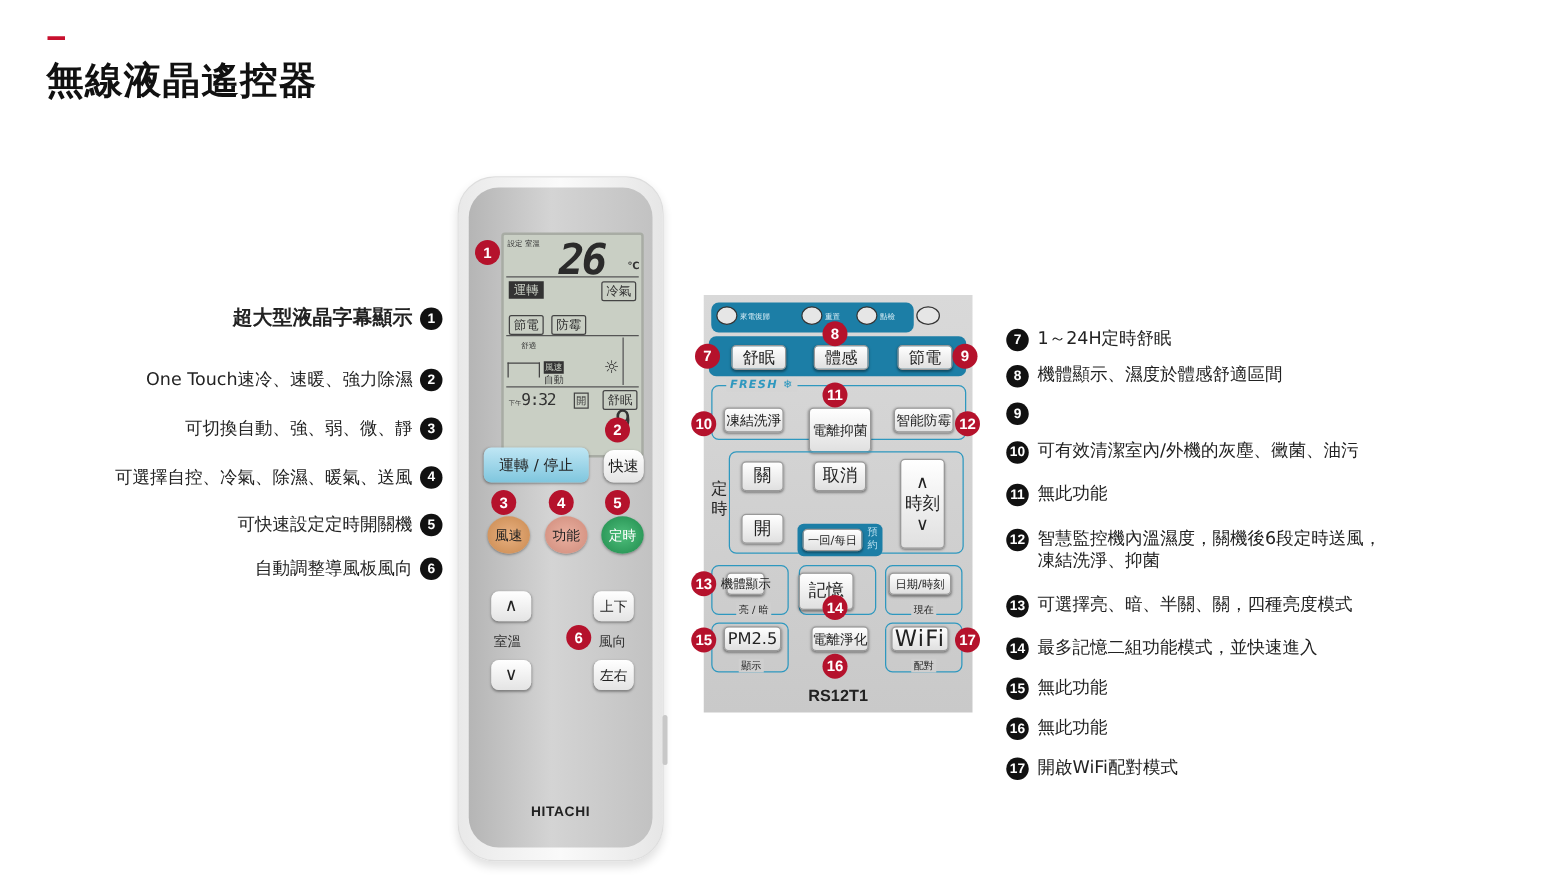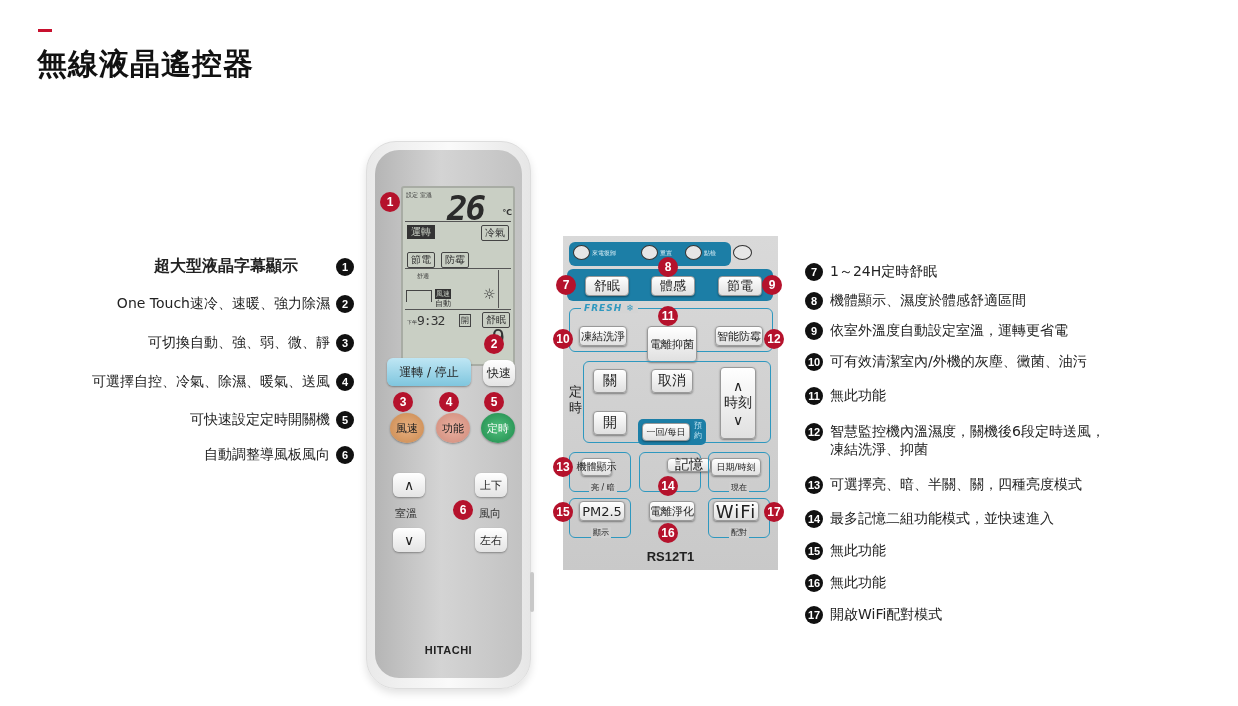--- a/index.html
+++ b/index.html
@@ -75,21 +75,21 @@
   .model { position: absolute; left: 0; right: 0; top: 313px; text-align: center; font-size: 13px; font-weight: bold; color: #222; font-family: "Liberation Sans", sans-serif; }
   .once-wrap { position: absolute; left: 75px; top: 183px; width: 68px; height: 26px; background: #1c7ea6; border-radius: 5px; }
   .reserve { position: absolute; left: 56px; top: 2px; font-size: 8px; line-height: 10px; color: #bfe3f1; width: 10px; }
 </style>
 </head>
 <body>
 
 <div class="accent-bar"></div>
 <h1 class="page-title">無線液晶遙控器</h1>
 
-<div class="callout left main" style="top:256px;gap:32px;">
+<div class="callout left main" style="top:244px;">
   <span>超大型液晶字幕顯示</span>
   <span class="num">1</span>
 </div>
 <div class="callout left" style="top:295px;">
   <span>One Touch速冷、速暖、強力除濕</span>
   <span class="num">2</span>
 </div>
 <div class="callout left" style="top:334px;">
   <span>可切換自動、強、弱、微、靜</span>
   <span class="num">3</span>
@@ -195,21 +195,21 @@
     <span>∧</span>
     <span>時刻</span>
     <span>∨</span>
   </div>
 
   <div class="frame" style="left:6px; top:216px; width:62px; height:40px;"></div>
   <div class="p-btn" style="left:18px; top:222px; width:31px; height:18px; font-size:10px;">機體顯示</div>
   <span class="sub-label" style="left:26px; top:246px; background:#cfcfcf; padding:0 2px;">亮 / 暗</span>
 
   <div class="frame" style="left:76px; top:216px; width:62px; height:40px;"></div>
-  <div class="p-btn" style="left:104px; top:222px; width:44px; height:14px; font-size:14px;">記憶</div>
+  <div class="p-btn" style="left:76px; top:222px; width:44px; height:30px; font-size:14px;">記憶</div>
 
   <div class="frame" style="left:145px; top:216px; width:62px; height:40px;"></div>
   <div class="p-btn" style="left:148px; top:222px; width:50px; height:18px; font-size:9px;">日期/時刻</div>
   <span class="sub-label" style="left:166px; top:246px; background:#cfcfcf; padding:0 2px;">現在</span>
 
   <div class="frame" style="left:6px; top:262px; width:62px; height:40px;"></div>
   <div class="p-btn" style="left:16px; top:265px; width:46px; height:20px; font-size:13px;">PM2.5</div>
   <span class="sub-label" style="left:28px; top:291px; background:#cfcfcf; padding:0 2px;">顯示</span>
 
   <div class="p-btn" style="left:86px; top:265px; width:46px; height:20px; font-size:11px;">電離淨化</div>
@@ -236,21 +236,20 @@
 <div class="callout right" style="top:262px;">
   <span class="num">7</span>
   <span class="txt">1～24H定時舒眠</span>
 </div>
 <div class="callout right" style="top:291px;">
   <span class="num">8</span>
   <span class="txt">機體顯示、濕度於體感舒適區間</span>
 </div>
 <div class="callout right" style="top:321px;">
   <span class="num">9</span>
-  <span class="txt">依室外溫度自動設定室溫，運轉更省電</span>
 </div>
 <div class="callout right" style="top:352px;">
   <span class="num">10</span>
   <span class="txt">可有效清潔室內/外機的灰塵、黴菌、油污</span>
 </div>
 <div class="callout right" style="top:386px;">
   <span class="num">11</span>
   <span class="txt">無此功能</span>
 </div>
 <div class="callout right" style="top:422px;">

